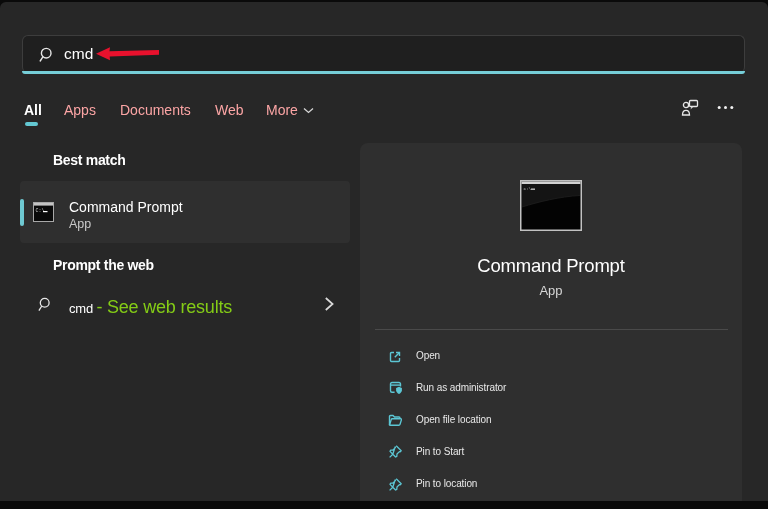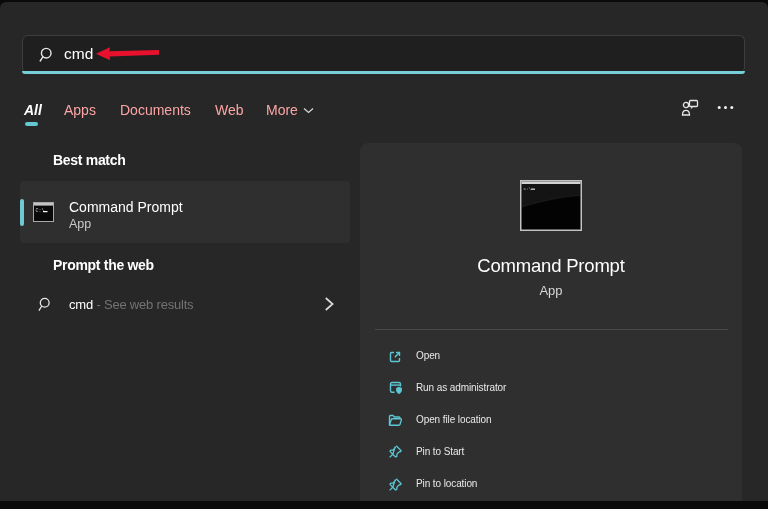--- a/index.html
+++ b/index.html
@@ -11,31 +11,31 @@
 
 
 .search{left:22px;top:35px;width:721px;height:37px;background:#1f1f1f;
   border:1px solid #3d3d3d;border-bottom:none;border-radius:6px;}
 .searchline{left:22px;top:71px;width:723px;height:3.2px;background:#76ced8;
   border-radius:0 0 6px 6px;}
 .cmdtext{left:64px;top:45px;font-size:15.5px;color:#ffffff;}
 
 
 .tab{top:102px;font-size:14px;color:#fca5a5;}
-.tab.active{color:#ffffff;font-weight:bold;font-style:italic;}
+.tab.active{color:#ffffff;font-weight:bold;}
 .underline{left:25px;top:122px;width:13px;height:3.8px;background:#63c8d2;border-radius:2px;}
 
 
 .h1{font-size:14px;font-weight:bold;color:#ffffff;letter-spacing:-0.3px;padding-left:28px;}
 .card{left:20px;top:181px;width:330px;height:62px;background:#2f2f2f;border-radius:4px;}
 .accent{left:20px;top:199px;width:3.5px;height:27px;background:#6fc9d2;border-radius:2px;}
 .itemtitle{left:69px;top:199px;font-size:14px;color:#ffffff;}
 .itemsub{left:69px;top:217px;font-size:12.5px;color:#c9c9c9;}
 .webcmd{left:69px;top:297px;font-size:13px;letter-spacing:-0.2px;color:#ffffff;}
-.webrest{font-size:13px;color:#737373;font-weight:normal;}
+.webrest{font-size:18px;color:#84cc16;font-weight:normal;}
 
 
 .panel{left:360px;top:143px;width:382px;height:358px;background:#2f2f2f;
   border-radius:8px 8px 0 0;}
 .paneltitle{left:360px;top:255px;width:382px;text-align:center;font-size:18.5px;letter-spacing:-0.2px;color:#ffffff;}
 .panelsub{left:360px;top:283px;width:382px;text-align:center;font-size:13px;color:#d6d6d6;}
 .divider{left:375px;top:329px;width:353px;height:1px;background:#4a4a4a;}
 .action{font-size:10px;letter-spacing:-0.1px;color:#e8e8e8;}
 svg{display:block;}
 </style>

